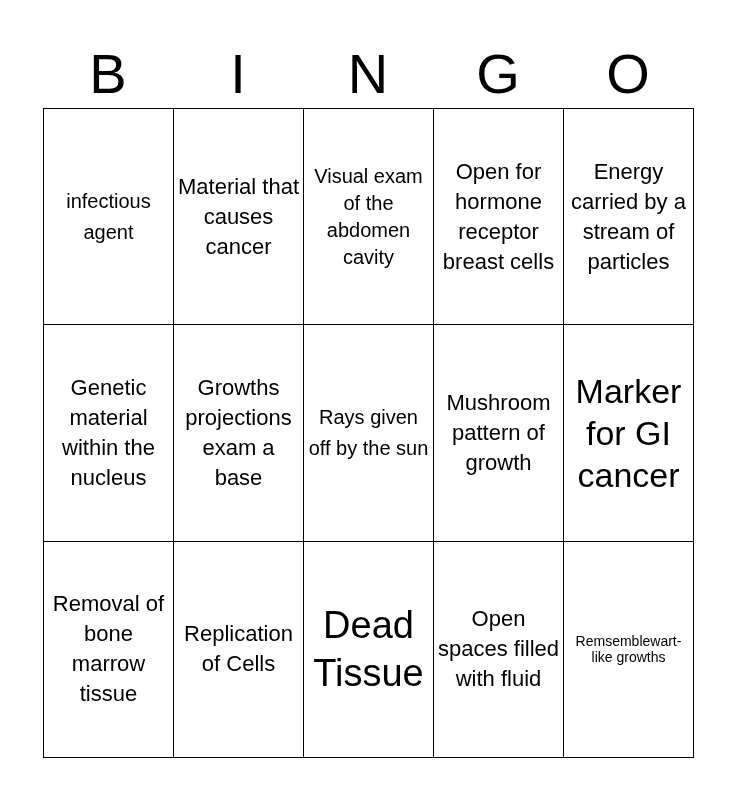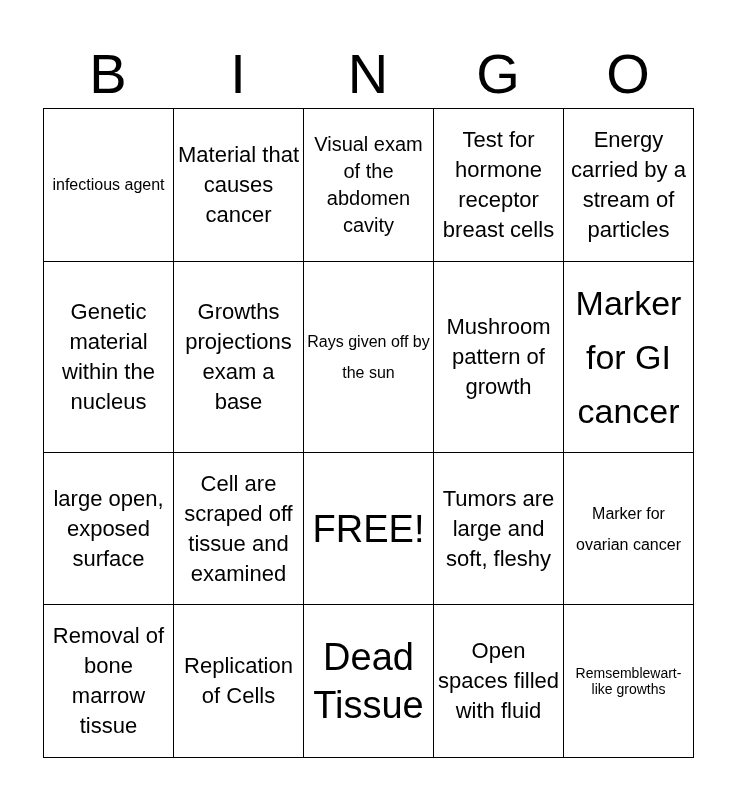--- a/index.html
+++ b/index.html
@@ -4,57 +4,50 @@
 <style>
   html, body { margin:0; padding:0; background:#ffffff; }
   body { width:736px; height:800px; position:relative; overflow:hidden; font-family:"Liberation Sans", sans-serif; color:#000; }
   .header { position:absolute; top:40px; left:43px; width:650px; height:68px; display:flex; }
   .header .letter { width:130px; text-align:center; font-size:56px; line-height:68px; }
   .grid { position:absolute; top:108px; left:43px; width:650px; height:650px; border-collapse:collapse; table-layout:fixed; }
   .grid td { width:130px; height:130px; border:1.5px solid #000; text-align:center; vertical-align:middle; padding:0 2px; box-sizing:border-box; overflow:hidden; }
   .s14 { font-size:14px; line-height:16px; }
   .s20 { font-size:20px; line-height:27px;margin-top:16px; }
   .s22 { font-size:22px; line-height:30px; }
-  .s24 { font-size:16px; line-height:31px; }
-  .s34 { font-size:34px; line-height:54px; }
+  .s24 { font-size:20px; line-height:31px; }
+  .s34 { font-size:34px; line-height:42px; }
   .s38 { font-size:38px; line-height:48px; }
 </style>
 </head>
 <body>
 
 <div class="header">
   <div class="letter">B</div>
   <div class="letter">I</div>
   <div class="letter">N</div>
   <div class="letter">G</div>
   <div class="letter">O</div>
 </div>
 
 <table class="grid">
   <tbody>
       <tr>
     <td class="s24">infectious agent</td>
     <td class="s22">Material that causes cancer</td>
     <td class="s20">Visual exam of the abdomen cavity</td>
-    <td class="s22">Test for hormone receptor breast cells</td>
+    <td class="s22">Open for hormone receptor breast cells</td>
     <td class="s22">Energy carried by a stream of particles</td>
   </tr>
   <tr>
     <td class="s22">Genetic material within the nucleus</td>
     <td class="s22">Growths projections exam a base</td>
     <td class="s24">Rays given off by the sun</td>
     <td class="s22">Mushroom pattern of growth</td>
     <td class="s34">Marker for GI cancer</td>
-  </tr>
-  <tr>
-    <td class="s22">large open, exposed surface</td>
-    <td class="s22">Cell are scraped off tissue and examined</td>
-    <td class="s38">FREE!</td>
-    <td class="s22">Tumors are large and soft, fleshy</td>
-    <td class="s24">Marker for ovarian cancer</td>
   </tr>
   <tr>
     <td class="s22">Removal of bone marrow tissue</td>
     <td class="s22">Replication of Cells</td>
     <td class="s38">Dead Tissue</td>
     <td class="s22">Open spaces filled with fluid</td>
     <td class="s14">Remsemblewart-like growths</td>
   </tr>
 </tbody>
   </table>

